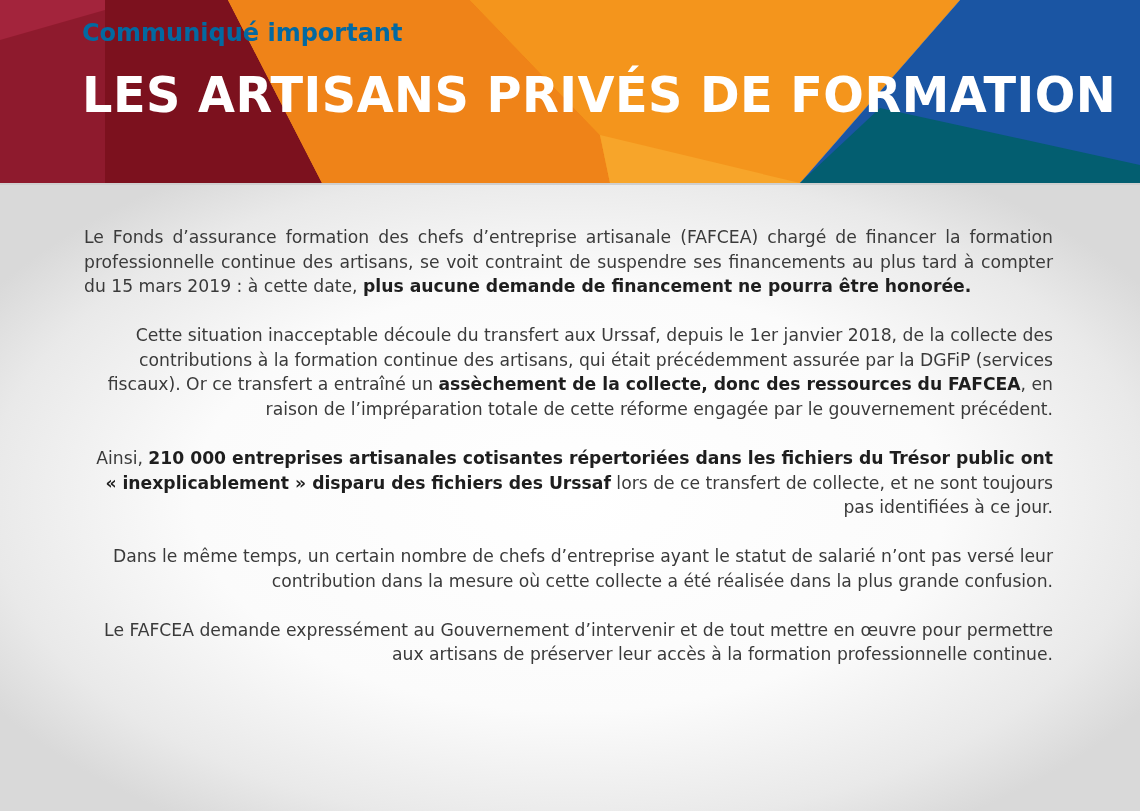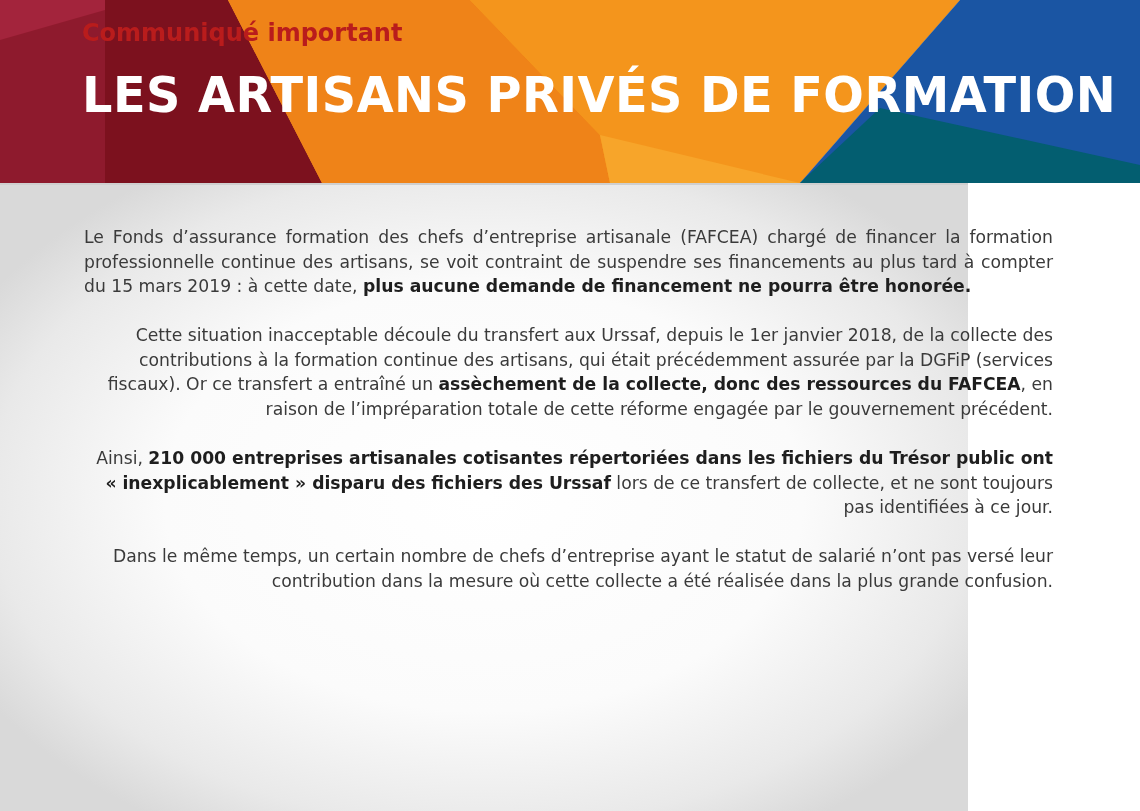--- a/index.html
+++ b/index.html
@@ -9,31 +9,31 @@
       background: #ffffff;
       position: relative;
     }
     .banner {
       position: absolute; left: 0; top: 0; width: 1140px; height: 183px;
       overflow: hidden;
     }
     .banner svg { position: absolute; left: 0; top: 0; }
     .banner-sub {
       position: absolute; left: 82px; top: 19px;
-      color: #b91c1c; font-weight: bold; font-size: 24px;
+      color: #0369a1; font-weight: bold; font-size: 24px;
       letter-spacing: 0px;
     }
     .banner-title {
       position: absolute; left: 82px; top: 66px;
       color: #ffffff; font-weight: bold; font-size: 50px;
       letter-spacing: 0.5px; white-space: nowrap;
       transform: scaleX(0.955); transform-origin: left top;
     }
     .content {
-      position: absolute; left: 0; top: 183px; width: 968px; height: 628px;
+      position: absolute; left: 0; top: 183px; width: 1140px; height: 628px;
       background: radial-gradient(ellipse 60% 62% at 50% 50%, #ffffff 0%, #fbfbfb 55%, #e9e9e9 85%, #d9d9d9 100%);
       border-top: 2px solid #cfcfcf;
     }
     .article {
       position: absolute; left: 84px; top: 40px; width: 969px;
       color: #3a3a3a; font-size: 17.2px; line-height: 24.6px;
     }
     .article p { margin-bottom: 24.4px; text-align: right; }
     .article p.justify { text-align: justify; }
     .article b { color: #1e1e1e; font-weight: bold; }
@@ -60,14 +60,15 @@
   <div class="banner-sub">Communiqué important</div>
   <div class="banner-title">LES ARTISANS PRIVÉS DE FORMATION</div>
 </div>
 
 <div class="content">
   <div class="article">
     <p class="justify"><span>Le Fonds d’assurance formation des chefs d’entreprise artisanale (FAFCEA) chargé de financer la formation professionnelle continue des artisans, se voit contraint de suspendre ses financements au plus tard à compter du 15 mars 2019 : à cette date, </span><b>plus aucune demande de financement ne pourra être honorée.</b></p>
     <p><span>Cette situation inacceptable découle du transfert aux Urssaf, depuis le 1er janvier 2018, de la collecte des contributions à la formation continue des artisans, qui était précédemment assurée par la DGFiP (services fiscaux). Or ce transfert a entraîné un </span><b>assèchement de la collecte, donc des ressources du FAFCEA</b><span>, en raison de l’impréparation totale de cette réforme engagée par le gouvernement précédent.</span></p>
     <p><span>Ainsi, </span><b>210 000 entreprises artisanales cotisantes répertoriées dans les fichiers du Trésor public ont « inexplicablement » disparu des fichiers des Urssaf</b><span> lors de ce transfert de collecte, et ne sont toujours pas identifiées à ce jour.</span></p>
     <p><span>Dans le même temps, un certain nombre de chefs d’entreprise ayant le statut de salarié n’ont pas versé leur contribution dans la mesure où cette collecte a été réalisée dans la plus grande confusion.</span></p>
+    <p><span>Le FAFCEA demande expressément au Gouvernement d’intervenir et de tout mettre en œuvre pour permettre aux artisans de préserver leur accès à la formation professionnelle continue.</span></p>
   </div>
 </div>
 
 </body></html>

